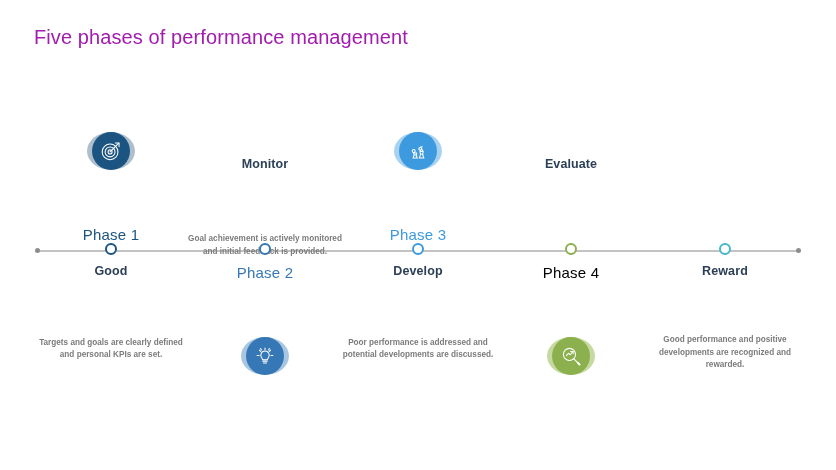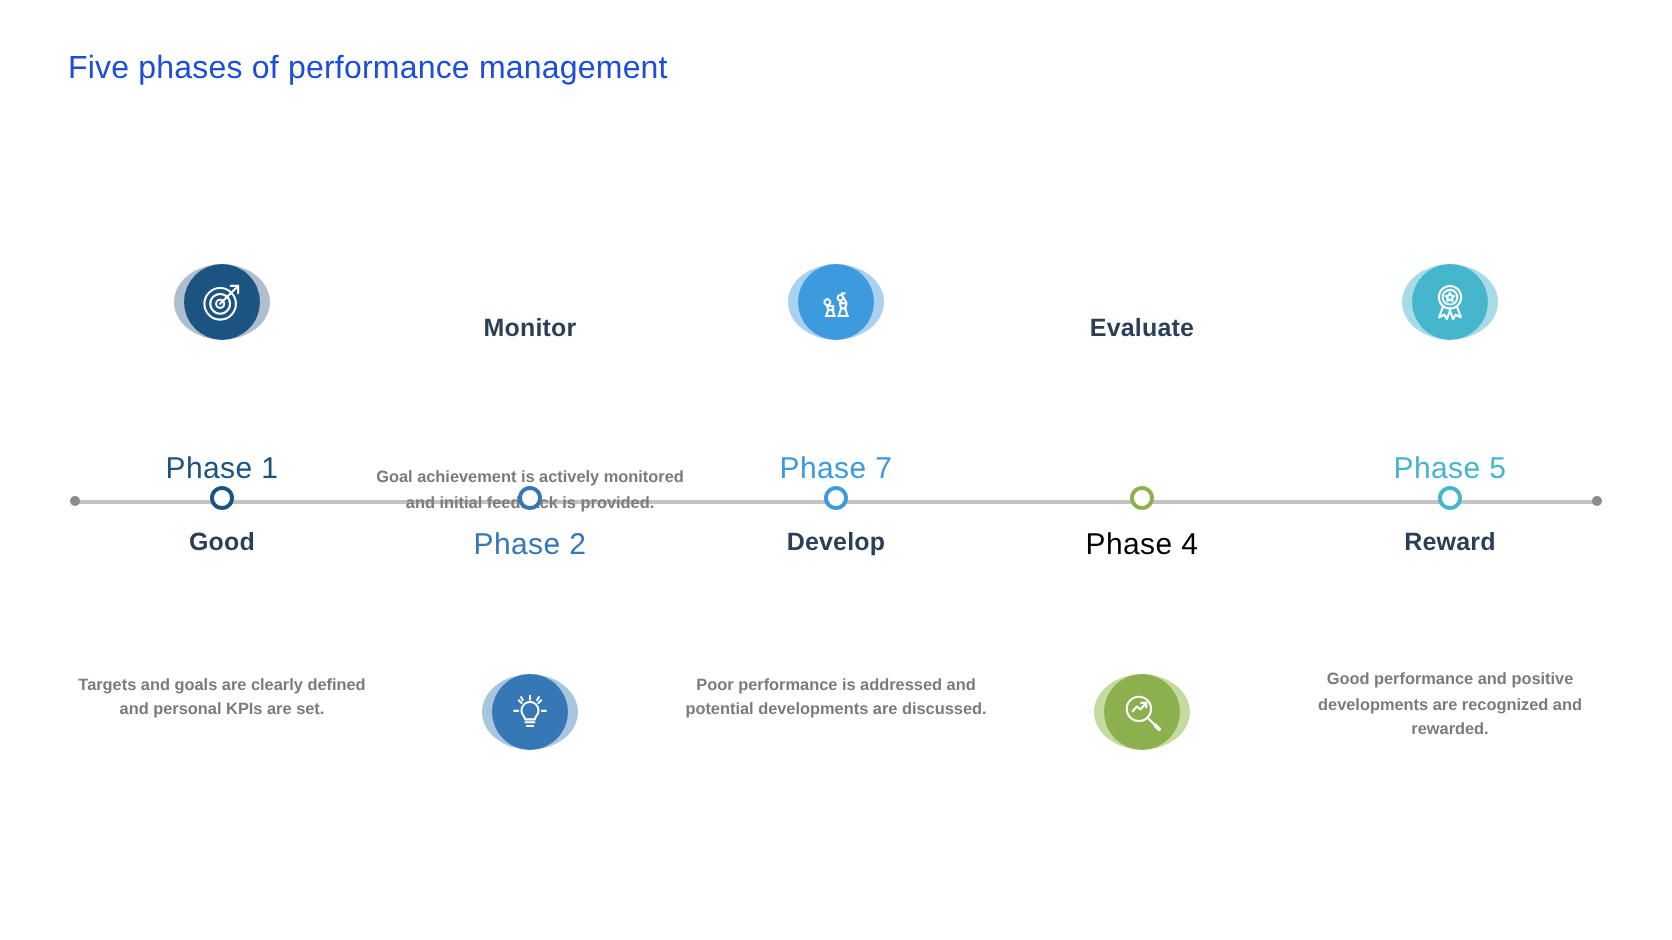--- a/index.html
+++ b/index.html
@@ -19,23 +19,23 @@
   .slide {
     position: absolute;
     inset: 0;
     background: #ffffff;
   }
 
   .slide-title {
     position: absolute;
     left: 34px;
     top: 26px;
-    font-size: 16px;
+    font-size: 20px;
     font-weight: 400;
-    color: #1d4ed8;
+    color: #a21caf;
     letter-spacing: 0.1px;
     white-space: nowrap;
   }
 
   
   .timeline-axis {
     position: absolute;
     left: 36px;
     top: 249px;
     width: 764px;
@@ -210,21 +210,21 @@
        <div class="badge-inner" style="background:#3d9ade">
          <span>
                 <svg width="22" height="22" viewBox="0 0 24 24">
         <path d="M6.4 19.6h5.0 M6.9 19.6c0-1.9.6-2.6 1.1-3.3 M10.9 19.6c0-1.9-.6-2.6-1.1-3.3 M7.6 16.3h3 M8.0 16.3c-.5-.7-.8-1.3-.8-2.1h3.4c0 .8-.3 1.4-.8 2.1 M8.9 12.1a1.6 1.6 0 1 1 0-.05z" fill="none" stroke="#ffffff" stroke-width="1.15" stroke-linecap="round" stroke-linejoin="round"></path>
         <path d="M13.2 19.6h5.4 M13.8 19.6c0-2.3.7-3.2 1.2-4.1 M18.0 19.6c0-2.3-.7-3.2-1.2-4.1 M14.6 15.5h2.8 M15.0 15.5c-.6-1-.9-1.8-.9-2.9h3.6c0 1.1-.3 1.9-.9 2.9 M14.3 12.6c.3-1.2 1.2-1.9 1.6-2.9 M17.7 12.6c-.3-1.2-1.2-1.9-1.6-2.9 M15.9 9.7a1.5 1.5 0 1 1 0-.05z M15.2 7.3h1.5" fill="none" stroke="#ffffff" stroke-width="1.15" stroke-linecap="round" stroke-linejoin="round"></path>
       </svg>
               </span>
        </div>
      </div>
           <div class="spacer-6"></div>
-          <div class="phase-label" style="color:#3d9ade">Phase 7</div>
+          <div class="phase-label" style="color:#3d9ade">Phase 3</div>
        </div>
        <div class="node-bottom">
          <div class="heading">Develop</div>
           <div class="spacer-6"></div>
           <div class="desc">Poor performance is addressed and potential developments are discussed.</div>
        </div>
       </div>
       <div class="marker" style="left: 418px; border-color: rgb(61, 154, 222);"></div>
       <div class="phase" style="left: 571px;">
         <div class="node-top up" style="display:flex;flex-direction:column;align-items:center;justify-content:flex-start;padding-top:25px;">
@@ -244,37 +244,20 @@
         <path d="M6.9 11.6 L9.2 9.0 L11.2 10.6 L14.0 7.3" fill="none" stroke="#ffffff" stroke-width="1.15" stroke-linecap="round" stroke-linejoin="round"></path>
         <path d="M11.6 7.0 L14.3 7.0 L14.3 9.4" fill="none" stroke="#ffffff" stroke-width="1.15" stroke-linecap="round" stroke-linejoin="round"></path>
       </svg>
               </span>
        </div>
      </div>
        </div>
       </div>
       <div class="marker" style="left: 571px; border-color: rgb(140, 176, 78);"></div>
       <div class="phase" style="left: 725px;">
-        <div class="node-top">
-         <div class="badge" style="background:#a7dbe6">
-       <div class="badge-inner" style="background:#45b6cc">
-         <span>
-                <svg width="22" height="22" viewBox="0 0 24 24">
-        <circle cx="12" cy="9.4" r="6.1" fill="none" stroke="#ffffff" stroke-width="1.15" stroke-linecap="round" stroke-linejoin="round"></circle>
-        <circle cx="12" cy="9.4" r="4.0" fill="none" stroke="#ffffff" stroke-width="1.15" stroke-linecap="round" stroke-linejoin="round"></circle>
-        <path d="M12 7.0 l.72 1.47 1.62.23-1.17 1.14.28 1.61L12 10.69l-1.45.76.28-1.61L9.66 8.7l1.62-.23z" fill="none" stroke="#ffffff" stroke-width="1.15" stroke-linecap="round" stroke-linejoin="round"></path>
-        <path d="M8.3 14.3 L6.1 20.3 L9.0 19.0 L10.3 21.4 L12.2 16.0" fill="none" stroke="#ffffff" stroke-width="1.15" stroke-linecap="round" stroke-linejoin="round"></path>
-        <path d="M15.7 14.3 L17.9 20.3 L15.0 19.0 L13.7 21.4 L12.2 17.2" fill="none" stroke="#ffffff" stroke-width="1.15" stroke-linecap="round" stroke-linejoin="round"></path>
-      </svg>
-              </span>
-       </div>
-     </div>
-          <div class="spacer-6"></div>
-          <div class="phase-label" style="color:#45b6cc">Phase 5</div>
-       </div>
        <div class="node-bottom">
          <div class="heading">Reward</div>
           <div class="spacer-6"></div>
           <div class="desc">Good performance and positive developments are recognized and rewarded.</div>
        </div>
       </div>
       <div class="marker" style="left: 725px; border-color: rgb(69, 182, 204);"></div>
     </div>
 
 </div>

